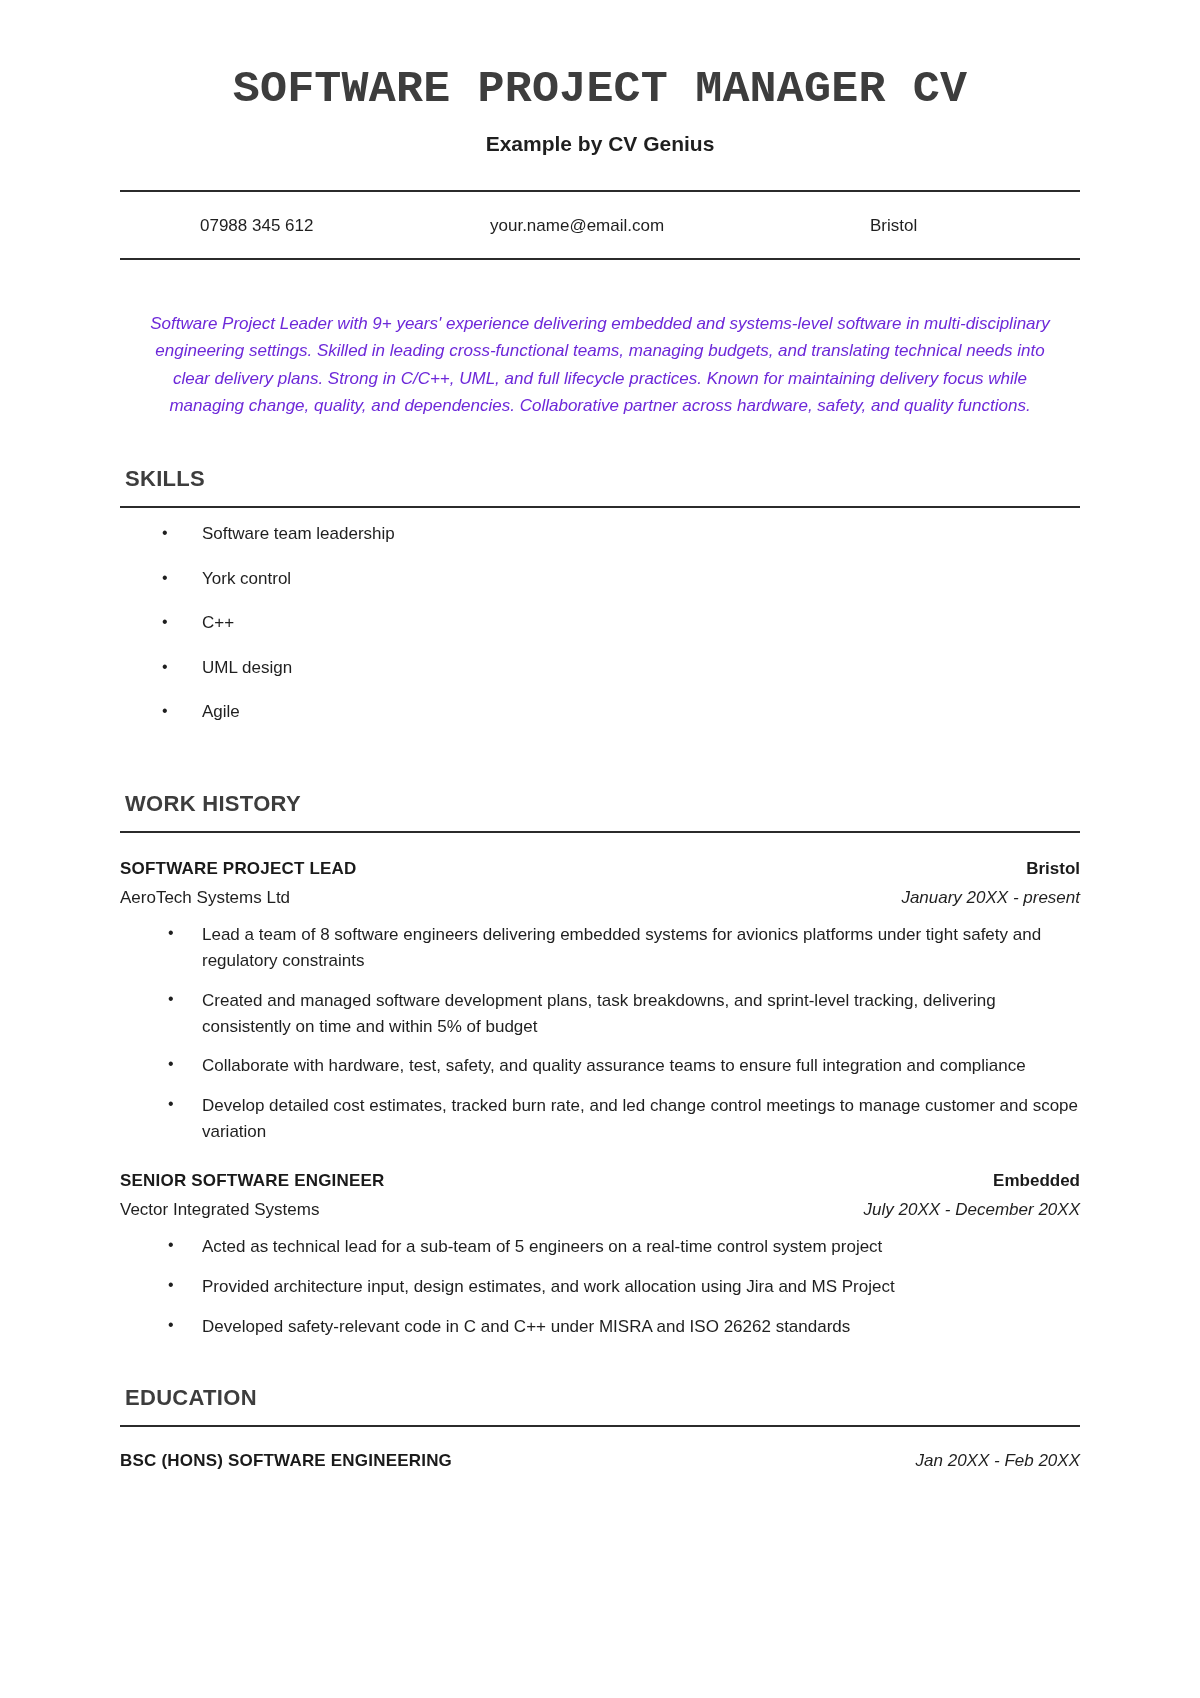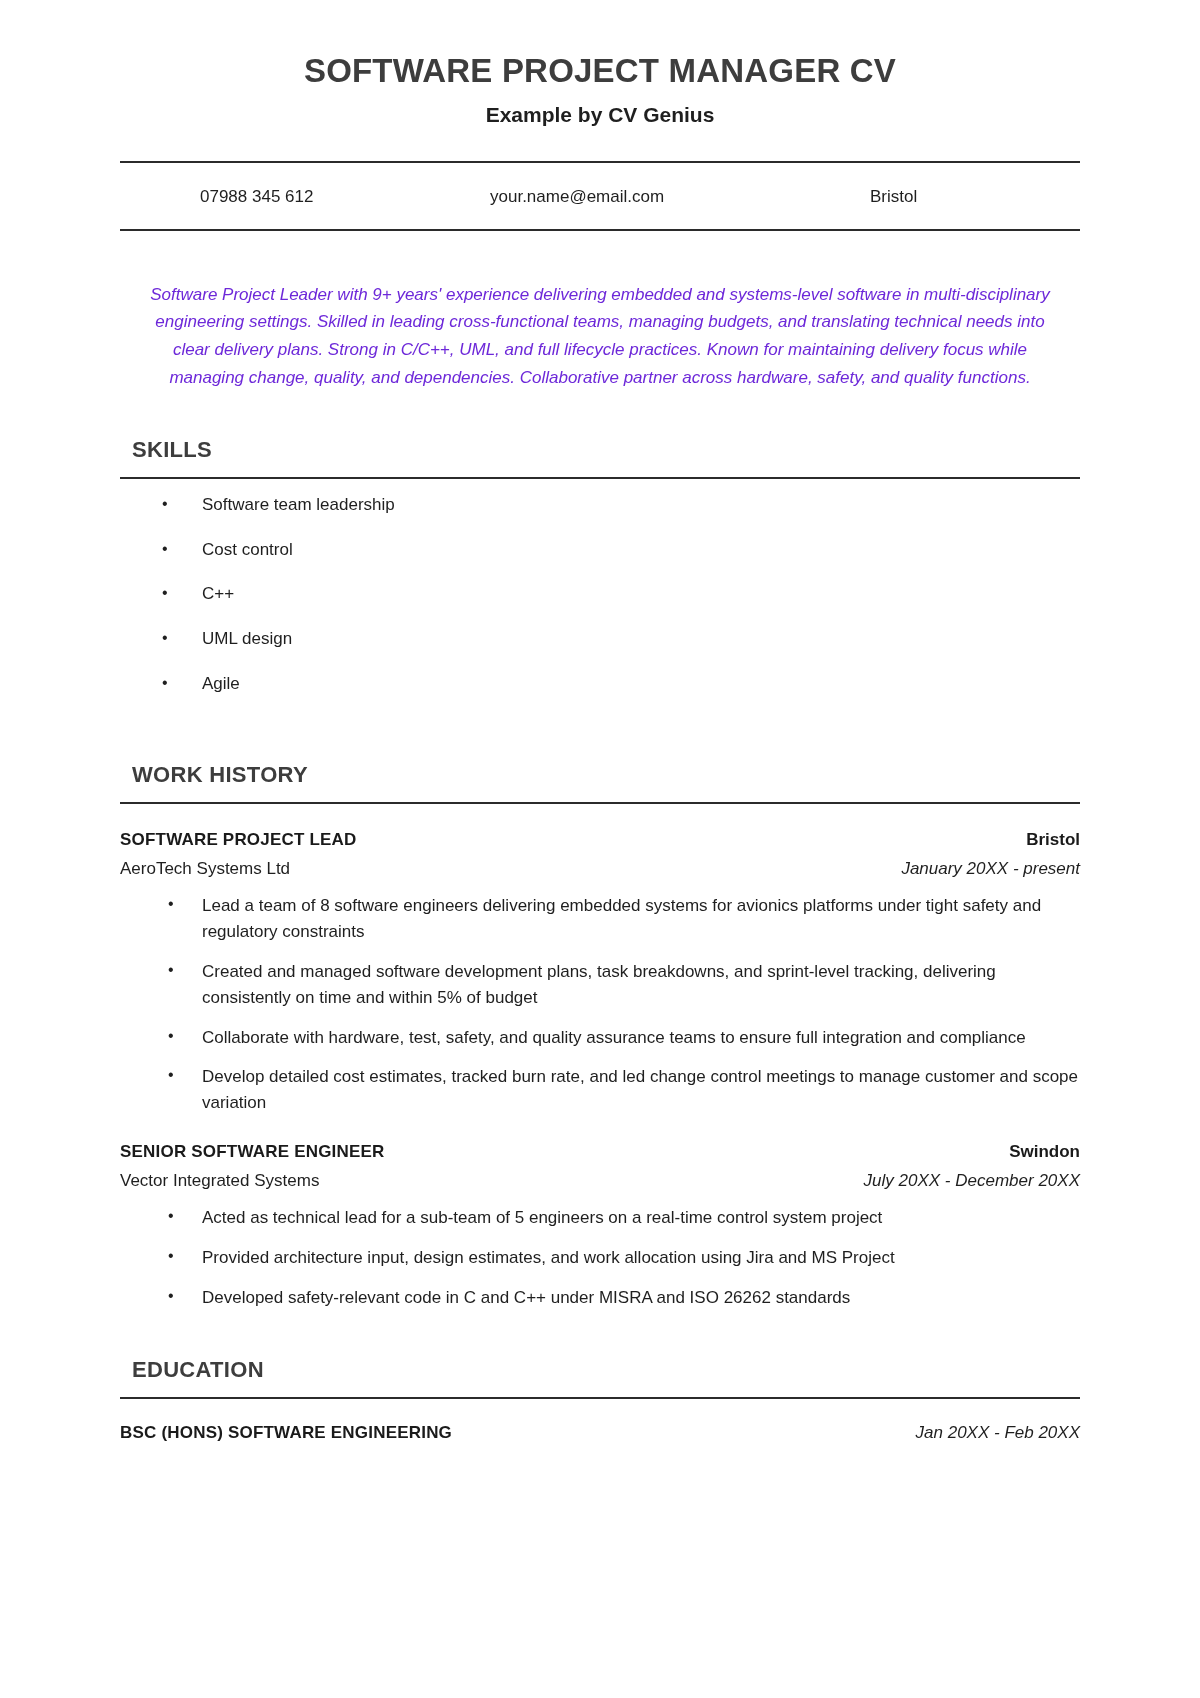--- a/index.html
+++ b/index.html
@@ -21,27 +21,28 @@
     overflow: hidden;
   }
   .inner {
     width: 960px;
     margin: 0 auto;
     padding-top: 40px;
   }
   
   .cv-title {
     text-align: center;
-    font-size: 33px;
+    font-size: 45px;
     font-weight: 700;
     letter-spacing: 0.2px;
     color: #3d3d3d;
     line-height: 1.15;
-    margin: 4px;
+    margin: 16px;
     padding-top: 8px;
+    font-family: Liberation Mono, monospace;
   }
   .cv-subtitle {
     text-align: center;
     font-size: 21px;
     font-weight: 700;
     color: #1f1f1f;
     margin-top: 13px;
   }
   .rule-strong {
     border: 0;
@@ -73,21 +74,21 @@
   }
   
   .section {
     margin-top: 46px;
   }
   .section-heading {
     font-size: 22px;
     font-weight: 700;
     color: #3d3d3d;
     letter-spacing: 0.3px;
-    margin: 0 0 14px 12px;
+    margin: 0 0 14px 5px;
   }
   .section-rule {
     border: 0;
     border-top: 2px solid #2b2b2b;
     margin: 0;
   }
   
   .skills-wrap {
     display: flex;
     padding-top: 14px;
@@ -210,21 +211,21 @@
 
     <p class="summary">Software Project Leader with 9+ years' experience delivering embedded and systems-level software in multi-disciplinary engineering settings. Skilled in leading cross-functional teams, managing budgets, and translating technical needs into clear delivery plans. Strong in C/C++, UML, and full lifecycle practices. Known for maintaining delivery focus while managing change, quality, and dependencies. Collaborative partner across hardware, safety, and quality functions.</p>
 
     <div class="section">
       <div class="section-heading">SKILLS</div>
       <hr class="section-rule">
       <div class="skills-wrap">
         <div class="skills-col left">
           <ul class="bullets">
             <li>Software team leadership</li>
-            <li>Cost control</li>
+            <li>York control</li>
             <li>C++</li>
             <li>UML design</li>
             <li>Agile</li>
           </ul>
         </div>
       </div>
     </div>
 
     <div class="section">
       <div class="section-heading">WORK HISTORY</div>
@@ -243,21 +244,21 @@
           <li>Lead a team of 8 software engineers delivering embedded systems for avionics platforms under tight safety and regulatory constraints</li>
           <li>Created and managed software development plans, task breakdowns, and sprint-level tracking, delivering consistently on time and within 5% of budget</li>
           <li>Collaborate with hardware, test, safety, and quality assurance teams to ensure full integration and compliance</li>
           <li>Develop detailed cost estimates, tracked burn rate, and led change control meetings to manage customer and scope variation</li>
         </ul>
       </div>
 
       <div class="job">
         <div class="job-row">
           <div class="job-title">SENIOR SOFTWARE ENGINEER</div>
-          <div class="job-location">Swindon</div>
+          <div class="job-location">Embedded</div>
         </div>
         <div class="job-row second">
           <div class="job-company">Vector Integrated Systems</div>
           <div class="job-dates">July 20XX - December 20XX</div>
         </div>
         <ul class="job-bullets">
           <li>Acted as technical lead for a sub-team of 5 engineers on a real-time control system project</li>
           <li>Provided architecture input, design estimates, and work allocation using Jira and MS Project</li>
           <li>Developed safety-relevant code in C and C++ under MISRA and ISO 26262 standards</li>
         </ul>

